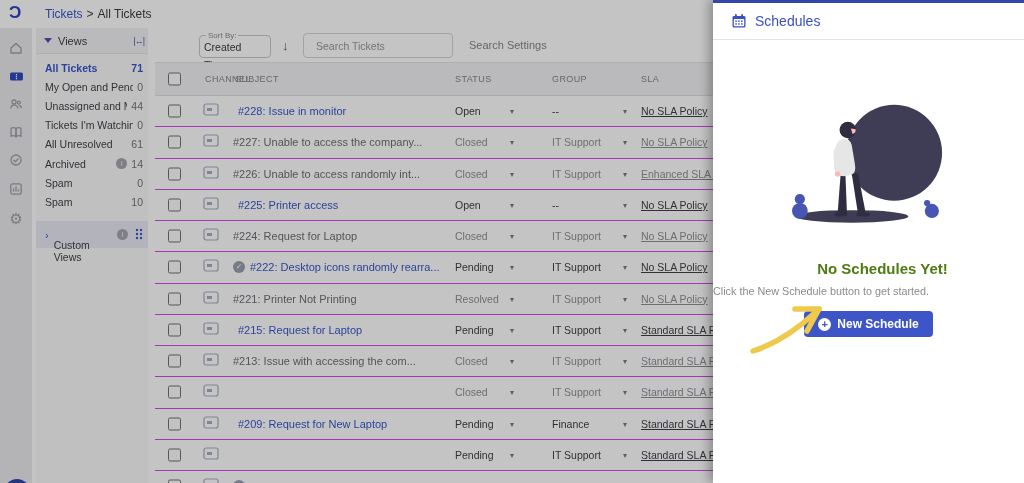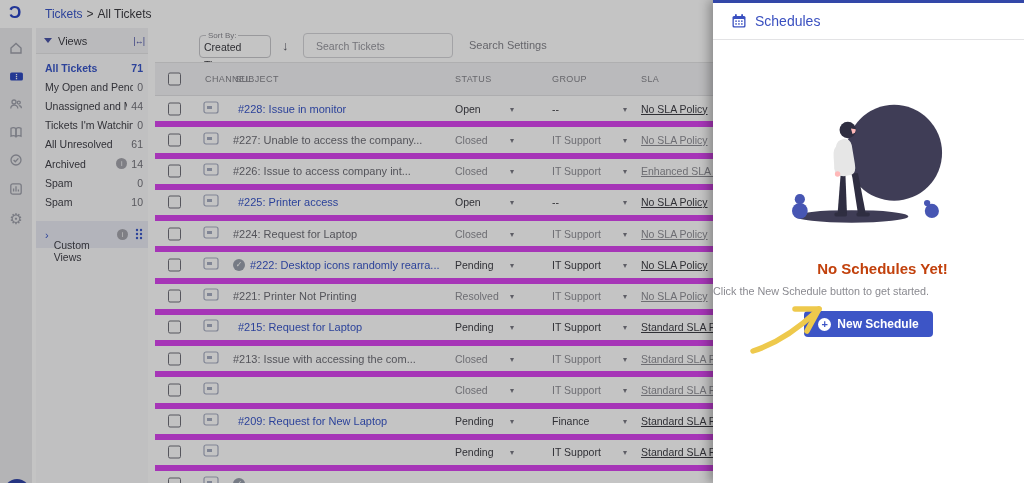--- a/index.html
+++ b/index.html
@@ -53,21 +53,21 @@
   .searchbox input { border:none; outline:none; flex:1; font-size:10.5px; color:#3c3c42; font-family:"Liberation Sans",sans-serif; background:transparent; margin-left:5px; }
   .searchbox input::placeholder { color:#97979e; }
   .search-settings { position:absolute; left:314px; top:11px; font-size:11px; color:#85858c; }
 
   .thead { position:relative; height:34px; background:#f3f3f5; border-top:1px solid #e4e4e6; border-bottom:1px solid #e2e2e4; }
   .thead span { position:absolute; top:50%; transform:translateY(-50%); font-size:9px; letter-spacing:.4px; color:#85858c; }
   .cbx { width:13px; height:13px; border:1.5px solid #71717a; border-radius:2px; background:#fdfdfd; display:inline-block; }
   .thead .cbx, .row .cbx { position:absolute; left:13px; top:50%; transform:translateY(-50%); }
   .col-channel { left:50px; } .col-subject { left:80px; } .col-status { left:300px; } .col-group { left:397px; } .col-sla { left:486px; }
 
-  .row { position:relative; height:31.25px; border-bottom:6px solid #d946ef; background:#fff; }
+  .row { position:relative; height:31.25px; border-bottom:1px solid #d946ef; background:#fff; }
   .row > span, .row > .subj-wrap { position:absolute; top:50%; transform:translateY(-50%); }
   .ch-ic { left:48px; }
   .subj-wrap { left:78px; display:flex; align-items:center; max-width:218px; white-space:nowrap; overflow:hidden; }
   .star { display:none; font-size:12px; margin-right:5px; line-height:12px; }
   .star.s-outline { display:inline; color:#dba53c; }
   .star.s-filled { display:inline; color:#dd9b26; }
   .chk-ic { display:none; width:12px; height:12px; border-radius:50%; background:#9aa1ad; color:#fff; font-size:8px; line-height:12px; text-align:center; margin-right:5px; flex:none; }
   .chk-ic.show { display:block; }
   .subj { font-size:11px; color:#6e6e76; }
   .row.unread .subj { color:#3a57c9; }
@@ -78,21 +78,21 @@
   .c1 { left:355px; } .c2 { left:468px; }
 
   
   .dim { position:absolute; left:0; top:0; width:713px; height:483px; background:rgba(0,0,0,0.23); z-index:40; pointer-events:none; }
 
   
   .panel { position:absolute; left:713px; top:0; width:311px; height:483px; background:#fff; border-top:3px solid #3347a8; box-shadow:-4px 0 10px rgba(0,0,0,0.30); z-index:50; }
   .panel-head { height:37px; border-bottom:1px solid #e3e3e5; display:flex; align-items:center; padding:0 18px; }
   .panel-title { font-size:14px; font-weight:400; color:#3a50c0; margin-left:8px; }
   .illus { display:block; margin:44px auto 0; }
-  .empty-title { margin-top:18px; text-align:center; font-size:15px; font-weight:700; color:#c2410c;margin-left:28px; }
+  .empty-title { margin-top:18px; text-align:center; font-size:15px; font-weight:700; color:#4d7c0f;margin-left:28px; }
   .empty-sub { margin-top:8px; font-size:10.8px; color:#8a8a90; }
   .btn-wrap { margin-top:14px; text-align:center; }
   .new-btn { display:inline-flex; align-items:center; gap:6px; background:#3d55c6; color:#fff; border:none; border-radius:4px; padding:6px 14px; font-size:12px; font-weight:700; font-family:"Liberation Sans",sans-serif; cursor:pointer; }
   .plus-ic { width:13px; height:13px; border-radius:50%; background:#fff; color:#3d55c6; font-size:11px; font-weight:700; line-height:13px; text-align:center; }
   .arrow-svg { position:absolute; left:32px; top:286px; }
 </style>
 </head>
 <body>
 
 <div class="topbar">
@@ -299,21 +299,21 @@
       <div class="row">
         <span class="cbx"></span>
         <span class="ch-ic">
           <svg width="16" height="13" viewBox="0 0 16 13" fill="none" stroke="#a7adc2" stroke-width="1.2">
             <rect x="1" y="1" width="14" height="11" rx="2"></rect>
             <rect x="4" y="5" width="5" height="3" fill="#a7adc2" stroke="none"></rect>
           </svg>
         </span>
         <span class="subj-wrap">
 
-          <span class="subj">#226: Issue to access company int...</span>
+          <span class="subj">#226: Unable to access randomly int...</span>
         </span>
         <span class="st txt">Closed</span>
         <span class="car c1">▾</span>
         <span class="gr txt">IT Support</span>
         <span class="car c2">▾</span>
         <span class="sla txt">Enhanced SLA Policy</span>
       </div>
 
       <div class="row unread">
         <span class="cbx"></span>

